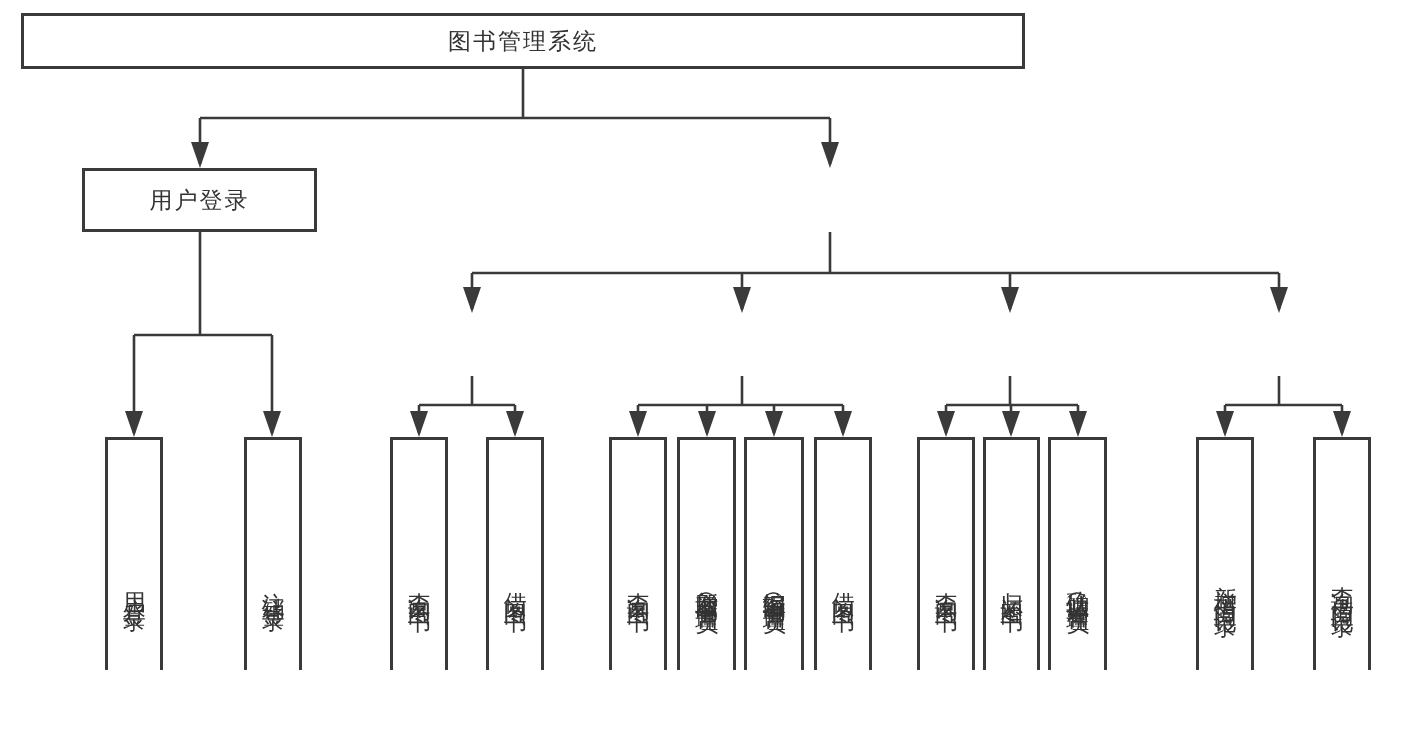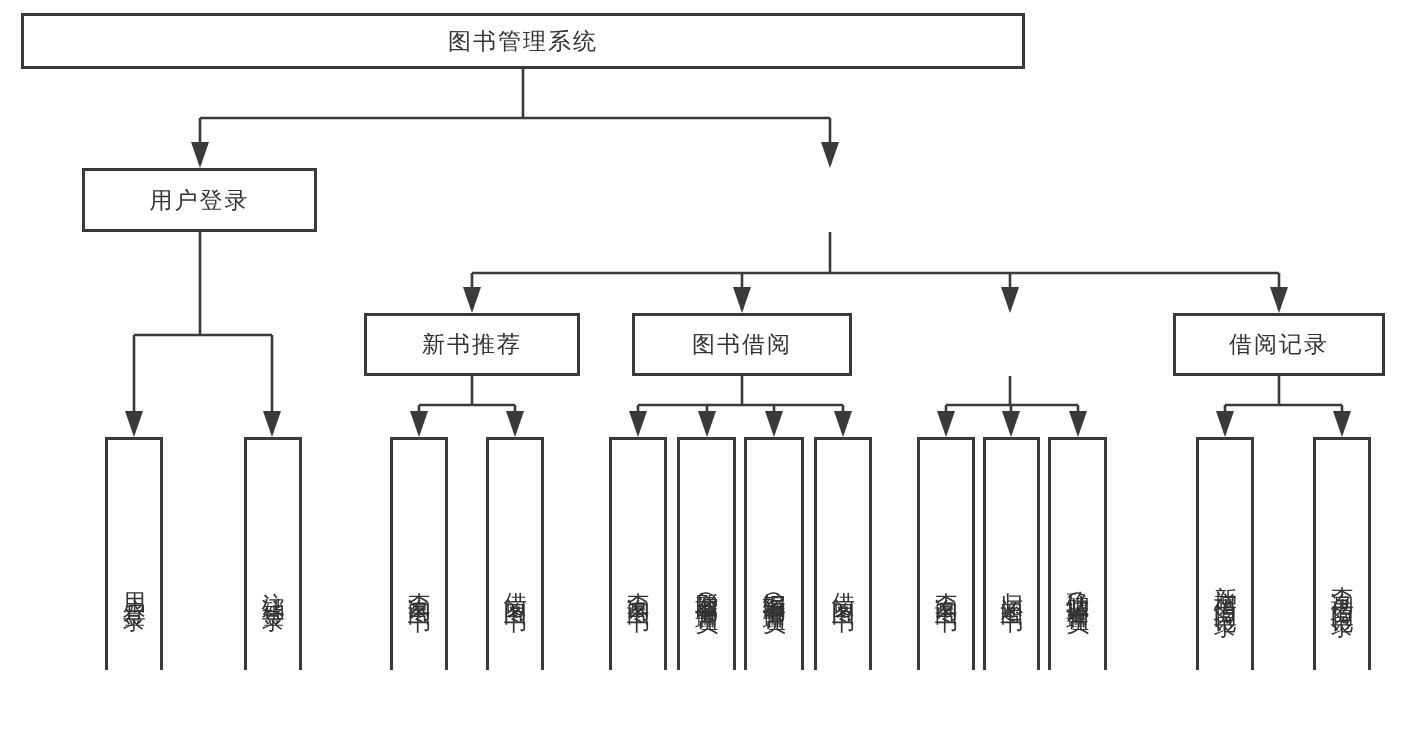--- a/index.html
+++ b/index.html
@@ -115,29 +115,20 @@
   </svg>
 
   <div class="node" style="left:21px;top:13px;width:1004px;height:56px">
     <span class="hlabel">图书管理系统</span>
   </div>
 
   <div class="node" style="left:82px;top:168px;width:235px;height:64px">
     <span class="hlabel">用户登录</span>
   </div>
 
-  <div class="node" style="left:364px;top:313px;width:216px;height:63px">
-    <span class="hlabel">新书推荐</span>
-  </div>
-  <div class="node" style="left:632px;top:313px;width:220px;height:63px">
-    <span class="hlabel">图书借阅</span>
-  </div>
-  <div class="node" style="left:1173px;top:313px;width:212px;height:63px">
-    <span class="hlabel">借阅记录</span>
-  </div>
 
   <div class="node leaf" style="left:105px;width:58px">
     <span class="vlabel">用户登录</span>
   </div>
   <div class="node leaf" style="left:244px;width:58px">
     <span class="vlabel">注销登录</span>
   </div>
 
   <div class="node leaf" style="left:390px;width:58px">
     <span class="vlabel">查询图书</span>

